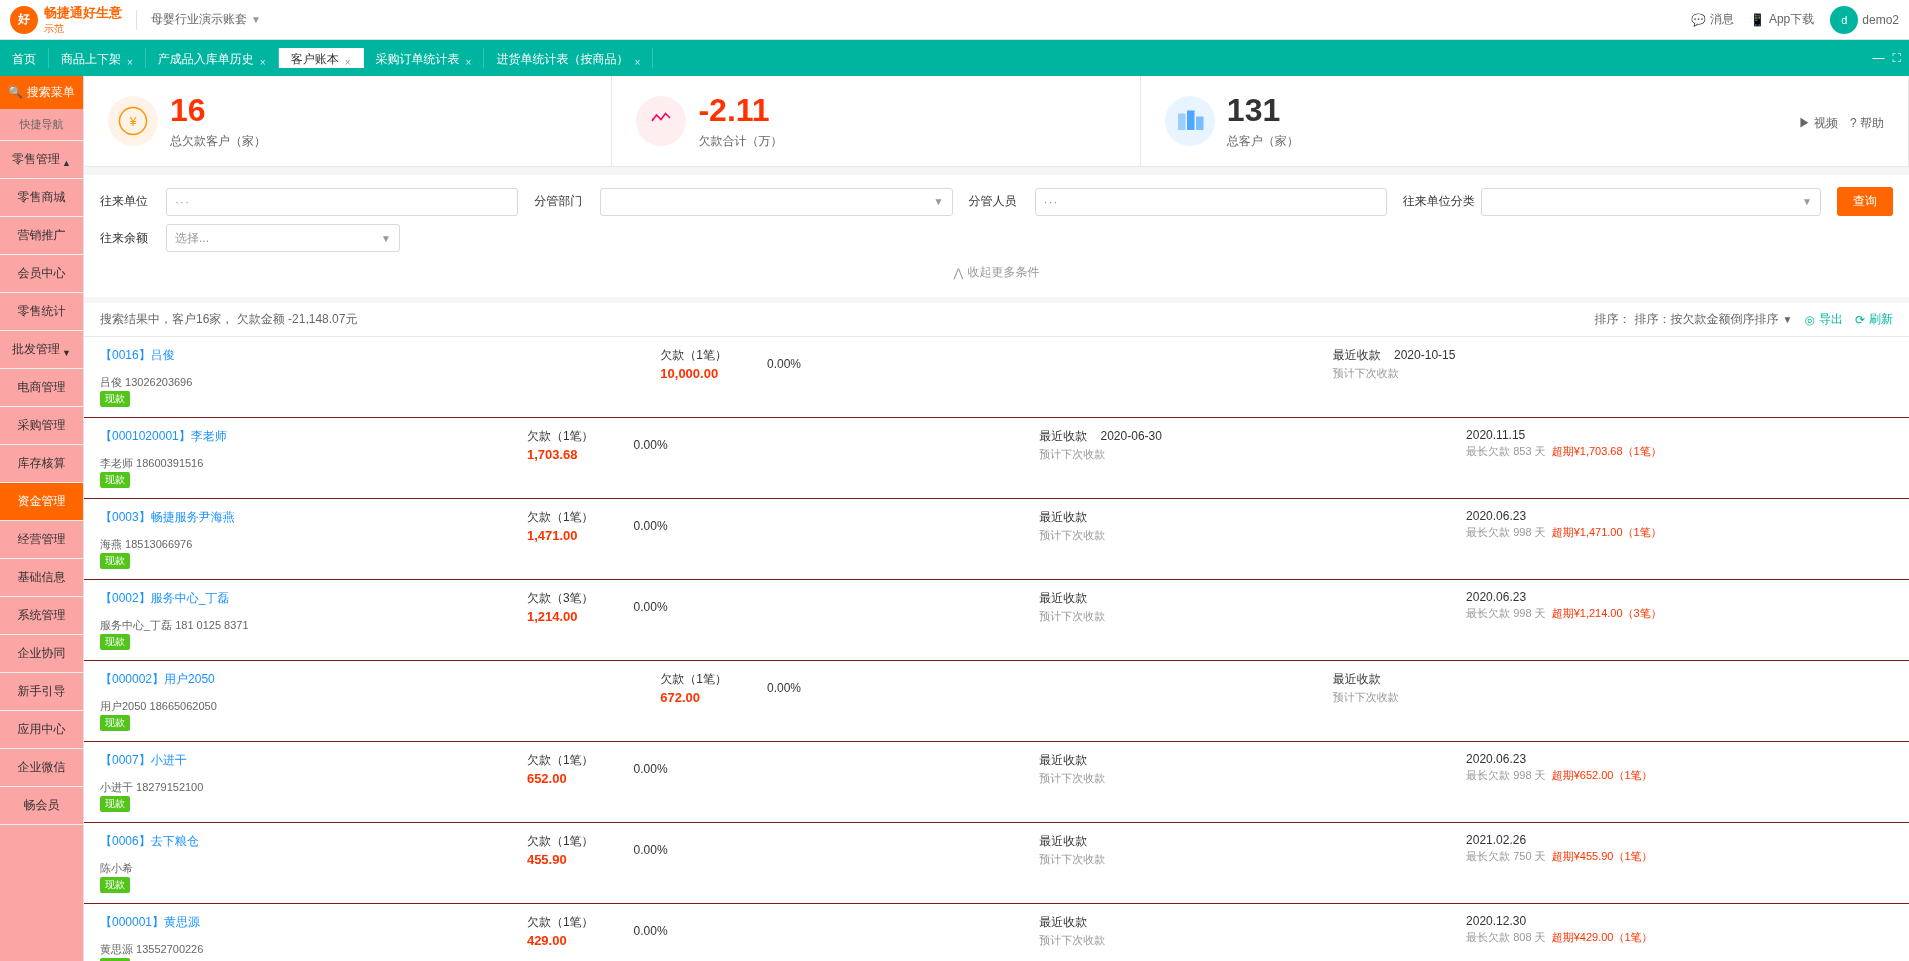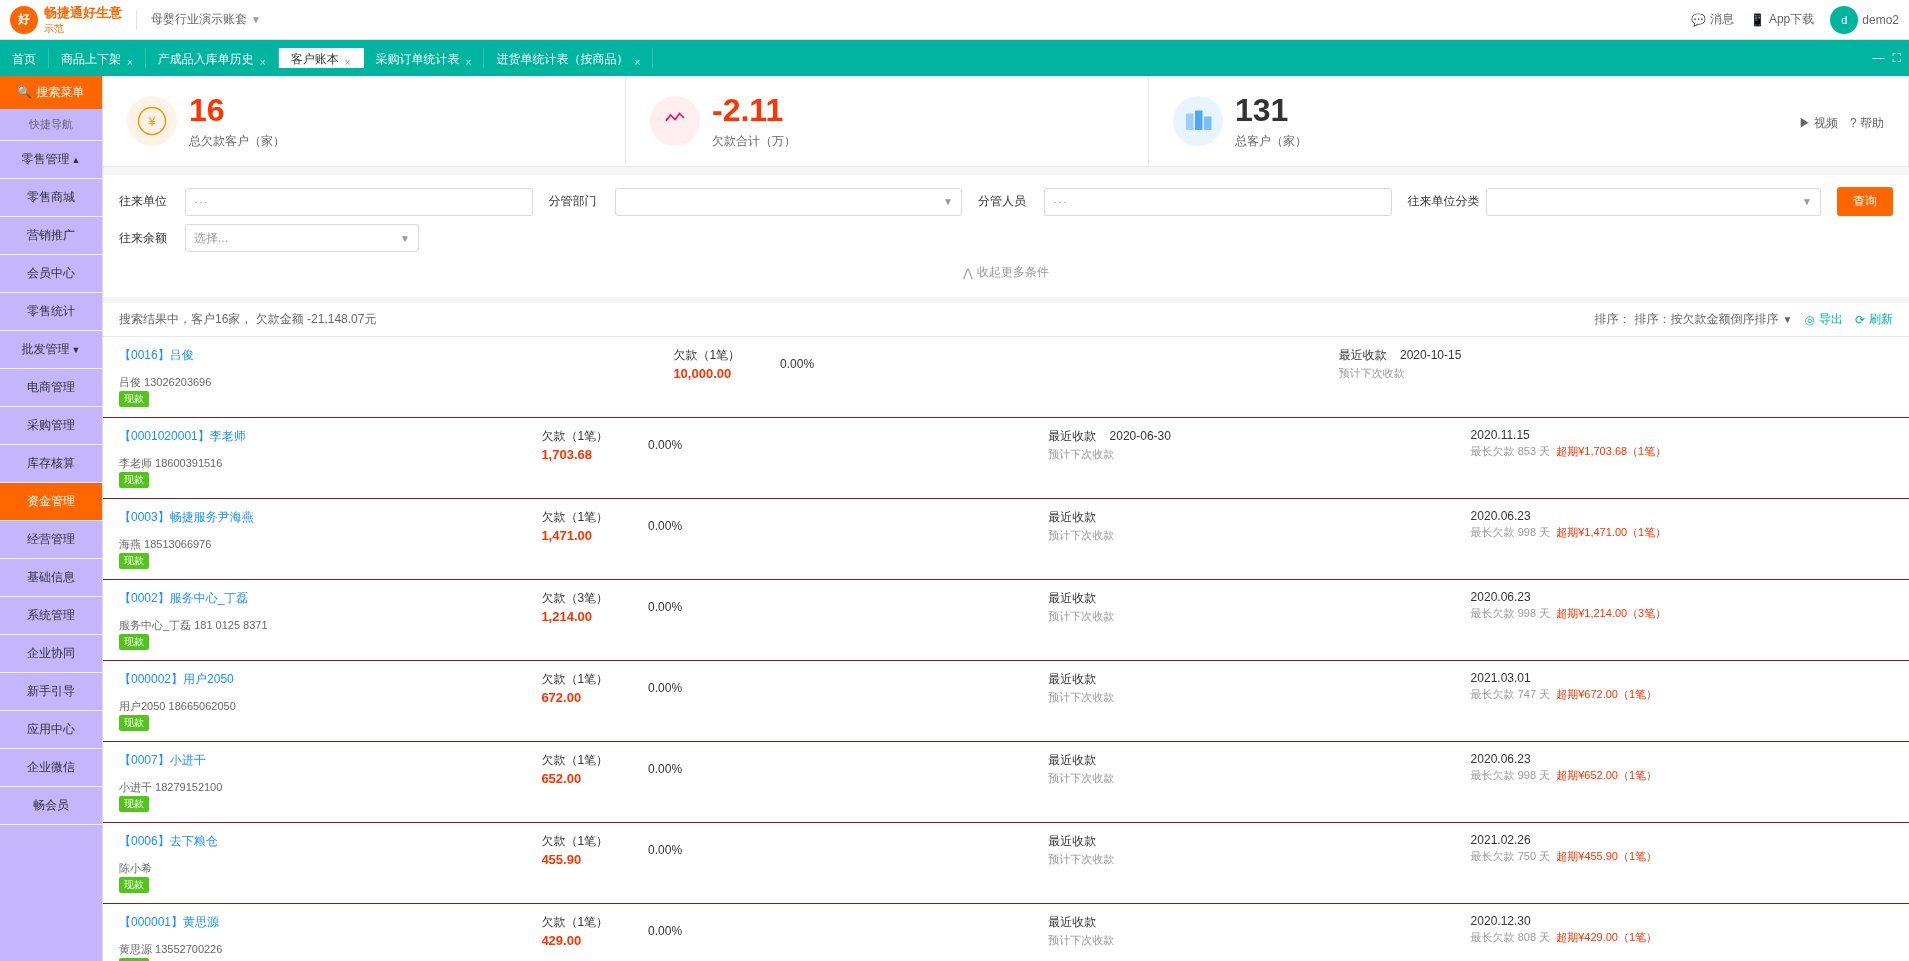--- a/index.html
+++ b/index.html
@@ -29,33 +29,33 @@
     .tab-item.active { background: #fff; color: #333; }
     .tab-item .close-x { font-size: 10px; color: rgba(255,255,255,0.8); }
     .tab-item.active .close-x { color: #999; }
     .tab-bar-end { margin-left: auto; display: flex; align-items: center; padding: 0 8px; gap: 8px; color: #fff; }
     
     
     .main-layout { display: flex; height: calc(961px - 40px - 36px); }
     
     
     .sidebar {
-      width: 103px; background: #c4b5fd; border-right: 1px solid #e0e0e0;
+      width: 84px; background: #fca5a5; border-right: 1px solid #e0e0e0;
       display: flex; flex-direction: column; overflow-y: auto;
     }
     .sidebar-search {
       padding: 8px 6px; background: #ff6600; color: #fff; font-size: 12px;
       text-align: center; cursor: pointer;
     }
     .sidebar-nav-item {
       padding: 10px 6px; text-align: center; font-size: 12px; color: #333;
       cursor: pointer; border-bottom: 1px solid #f0f0f0;
     }
     .sidebar-nav-item.active { background: #ff6600; color: #fff; }
-    .sidebar-nav-item.has-arrow { display: flex; align-items: center; justify-content: center; gap: 2px; }
+    .sidebar-nav-item.has-arrow { display: flex; align-items: flex-end; justify-content: center; gap: 2px; }
     .sidebar-quick { padding: 8px 6px; text-align: center; font-size: 11px; color: #666; cursor: pointer; border-bottom: 1px solid #f0f0f0; }
     
     
     .content-area { flex: 1; overflow-y: auto; background: #f5f5f5; }
     
     
     .stats-bar {
       display: flex; background: #fff; margin-bottom: 8px;
       border-bottom: 1px solid #e8e8e8;
     }
@@ -470,24 +470,20 @@
               <div class="debt-count">欠款（1笔）</div>
               <div class="debt-amount">672.00</div>
             </div>
             <div class="debt-percent">0.00%</div>
           </div>
         </div>
         <div class="col-recovery">
           <div class="recovery-date">最近收款</div>
           <div class="recovery-next">预计下次收款</div>
         </div>
-        <div class="col-overdue">
-          <div class="overdue-date">2021.03.01</div>
-          <div class="overdue-detail">最长欠款 747 天 &nbsp;<span class="overdue-link">超期¥672.00（1笔）</span></div>
-        </div>
       </div>
 
       <div class="table-row">
         <div class="col-customer">
           <a class="customer-name">【0007】小进干</a>
           <div class="customer-sub">小进干 18279152100</div>
           <span class="tag-green">现款</span>
         </div>
         <div class="col-debt">
           <div class="debt-info">

